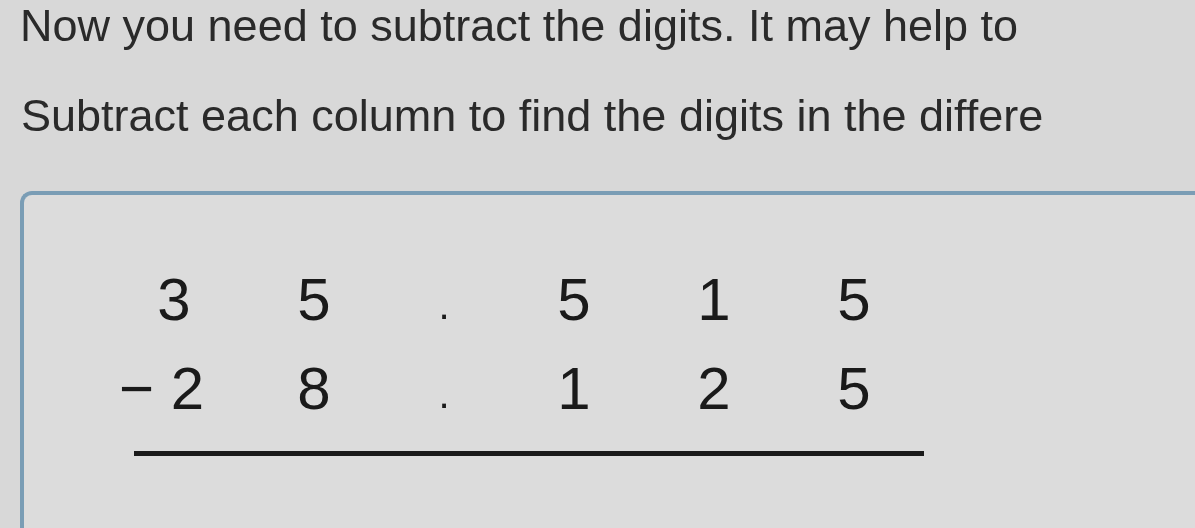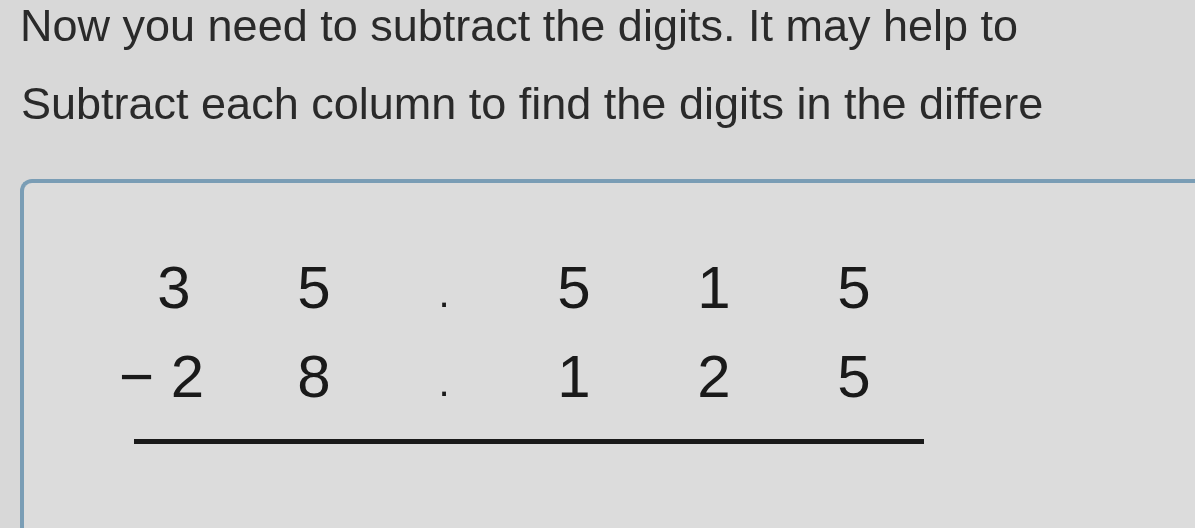--- a/index.html
+++ b/index.html
@@ -18,21 +18,21 @@
     .instruction-text {
       font-size: 45px;
       color: #2a2a2a;
       line-height: 1.5;
       padding: 0 20px;
     }
     .line1 {
       margin-top: -8px;
     }
     .line2 {
-      margin-top: 10px;
+      margin-top: 22px;
       padding-left: 21px;
     }
     .problem-box {
       margin-top: 42px;
       margin-left: 20px;
       margin-right: 0;
       border: 4px solid #7a9db5;
       border-right: none;
       border-bottom: none;
       border-radius: 12px 0 0 0;

